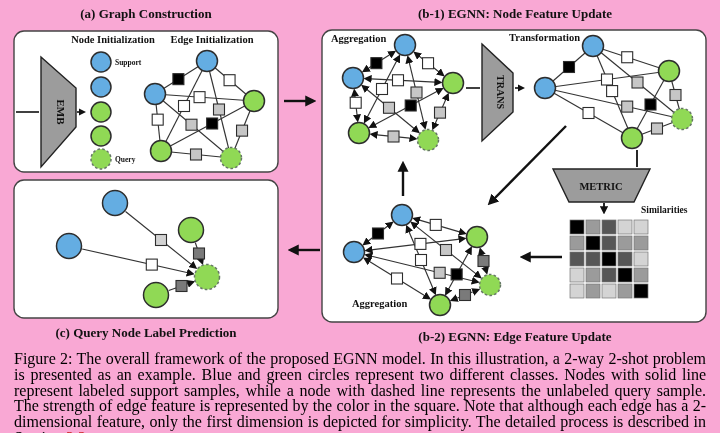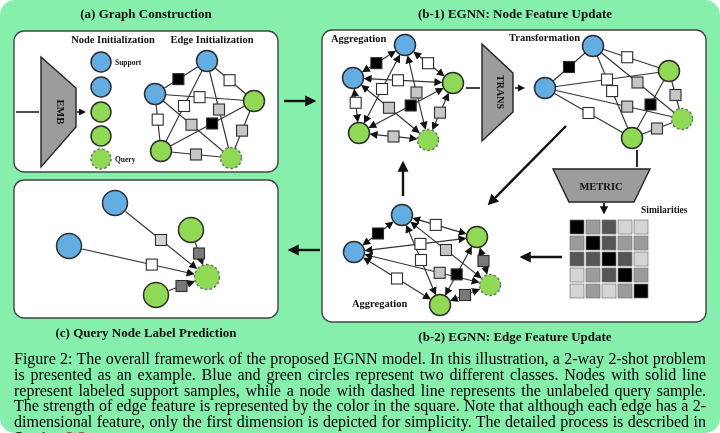--- a/index.html
+++ b/index.html
@@ -1,17 +1,17 @@
 <!DOCTYPE html>
 <html><head>
 <meta charset="utf-8">
 <style>
   html,body{margin:0;padding:0;background:#ffffff;}
-  .page{width:720px;height:433px;background:#86efac;overflow:hidden;
-        font-family:"Liberation Serif",serif;border-radius:15px;}
+  .page{width:720px;height:433px;background:#f9a8d4;overflow:hidden;
+        font-family:"Liberation Serif",serif;}
   svg{display:block;}
   svg text{font-family:"Liberation Serif",serif;font-weight:700;fill:#111;}
   .caption{width:692px;margin:3px 0 0 0;padding:0 14px;
            font-family:"Liberation Serif",serif;font-size:16px;
            line-height:15.8px;color:#000;text-align:justify;}
   .secref{color:#cc2222;text-decoration:none;cursor:pointer;}
 </style>
 </head>
 <body>
 

